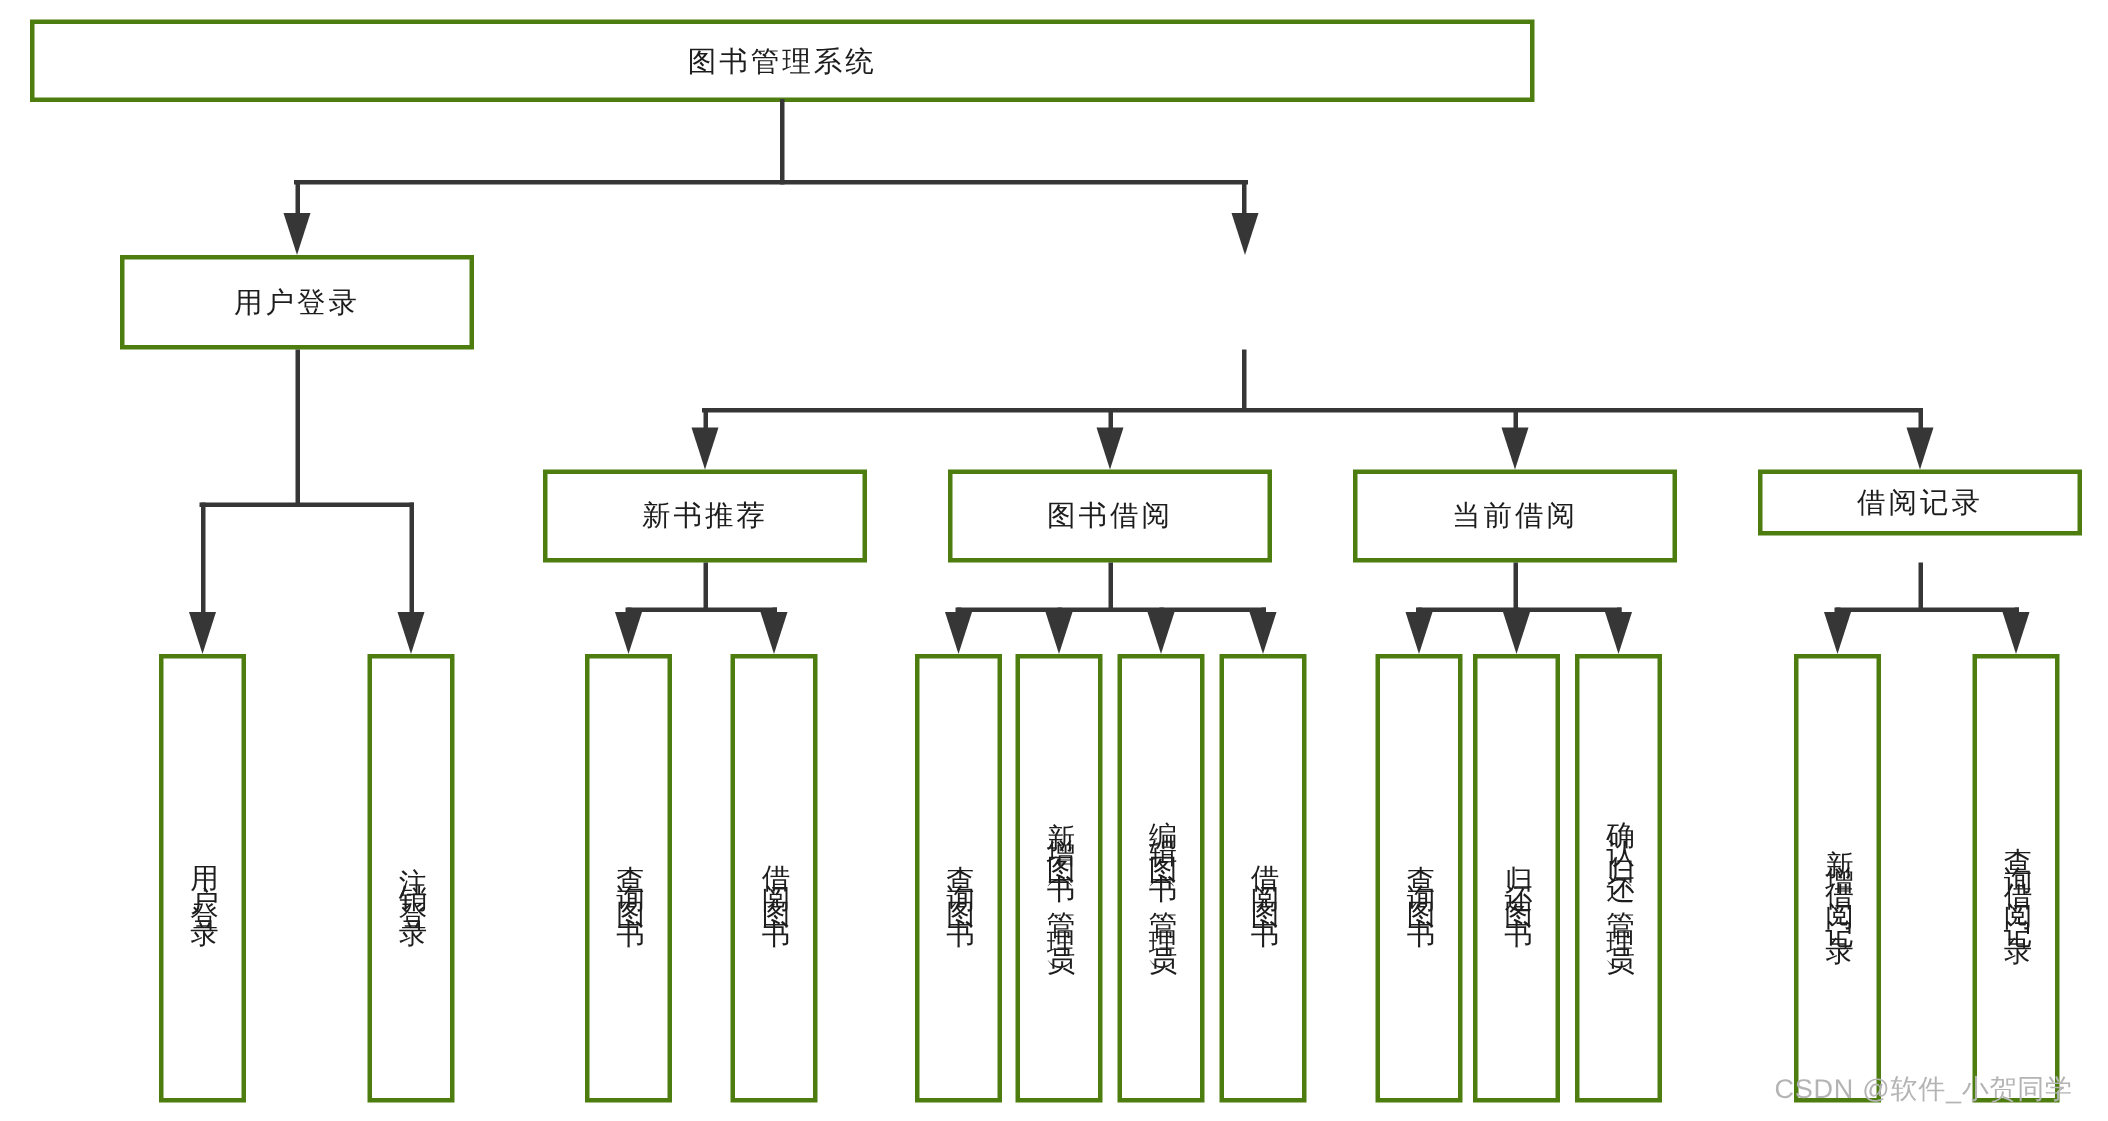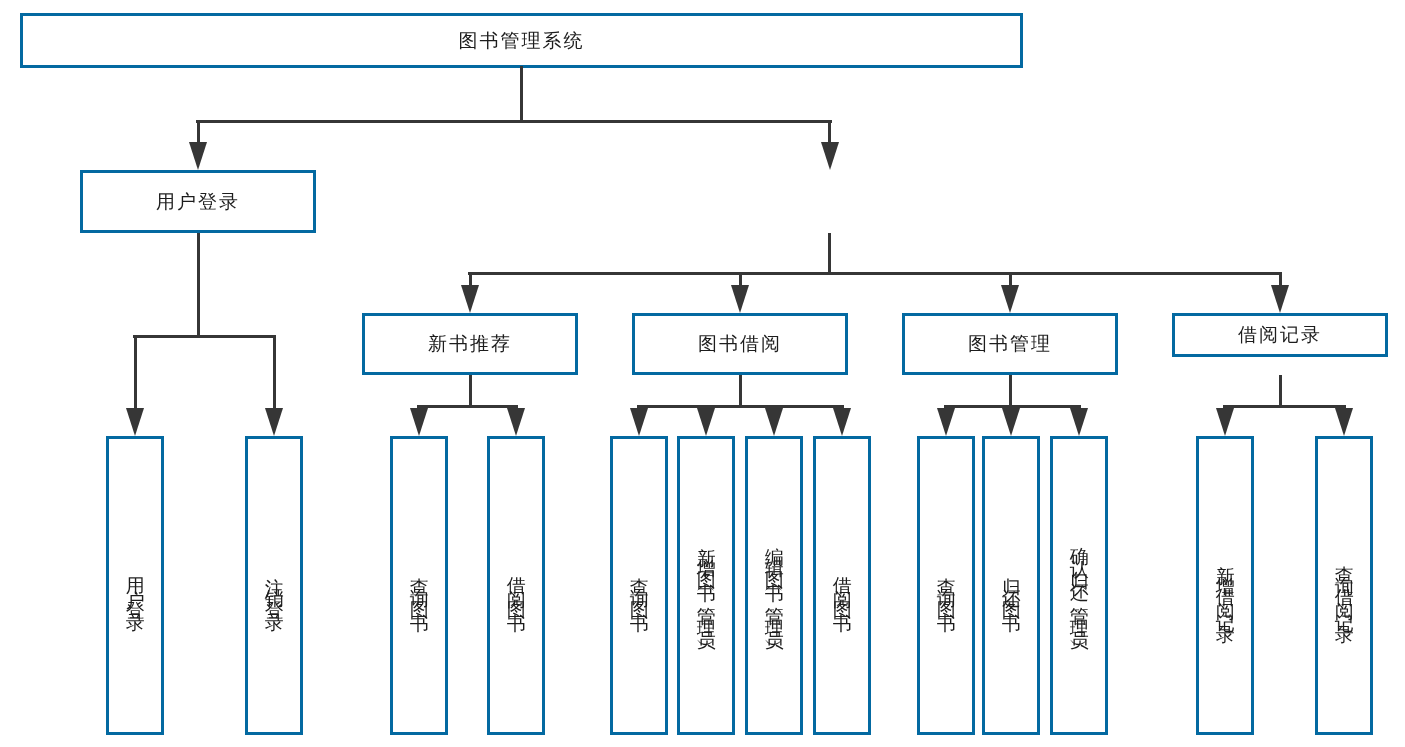--- a/index.html
+++ b/index.html
@@ -1,21 +1,21 @@
 <!DOCTYPE html>
 <html><head>
 <meta charset="utf-8">
 <style>
   html,body{margin:0;padding:0;background:#ffffff;}
   .canvas{
     position:relative;width:1405px;height:747px;background:#ffffff;overflow:hidden;
     font-family:"Liberation Sans","DejaVu Sans",sans-serif;
   }
   .node{
-    position:absolute;box-sizing:border-box;border:3px solid #0369a1;background:#ffffff;
+    position:absolute;box-sizing:border-box;border:3px solid #4d7c0f;background:#ffffff;
     display:flex;align-items:center;justify-content:center;color:#1d1d1d;
   }
   .hnode{font-size:19px;letter-spacing:2px;white-space:nowrap;}
   .vnode{font-size:19px;}
   .vtext{writing-mode:vertical-rl;letter-spacing:12px;line-height:1.5;}
   .lineV{position:absolute;width:3px;background:#363636;}
   .lineH{position:absolute;height:3px;background:#363636;}
   .arrow{
     position:absolute;width:0;height:0;
     border-left:9px solid transparent;border-right:9px solid transparent;
@@ -42,21 +42,21 @@
 
   <div class="node hnode" style="left:362px;top:313px;width:216px;height:62px">
     <span>新书推荐</span>
   </div>
 
   <div class="node hnode" style="left:632px;top:313px;width:216px;height:62px">
     <span>图书借阅</span>
   </div>
 
   <div class="node hnode" style="left:902px;top:313px;width:216px;height:62px">
-    <span>图书管理</span>
+    <span>当前借阅</span>
   </div>
 
   <div class="node hnode" style="left:1172px;top:313px;width:216px;height:44px">
     <span>借阅记录</span>
   </div>
 
   <div class="node vnode" style="left:106px;top:436px;width:58px;height:299px">
     <span class="vtext">用户登录</span>
   </div>
 
@@ -160,14 +160,15 @@
   <div class="lineV" style="left:1078px;top:405px;height:8px"></div>
   <div class="arrow" style="left:1070px;top:408px"></div>
 
   <div class="lineV" style="left:1279px;top:375px;height:32px"></div>
   <div class="lineH" style="left:1223px;top:405px;width:123px"></div>
   <div class="lineV" style="left:1224px;top:405px;height:8px"></div>
   <div class="arrow" style="left:1216px;top:408px"></div>
   <div class="lineV" style="left:1343px;top:405px;height:8px"></div>
   <div class="arrow" style="left:1335px;top:408px"></div>
 
+  <div class="watermark">CSDN @软件_小贺同学</div>
 
 </div>
 
 </body></html>

